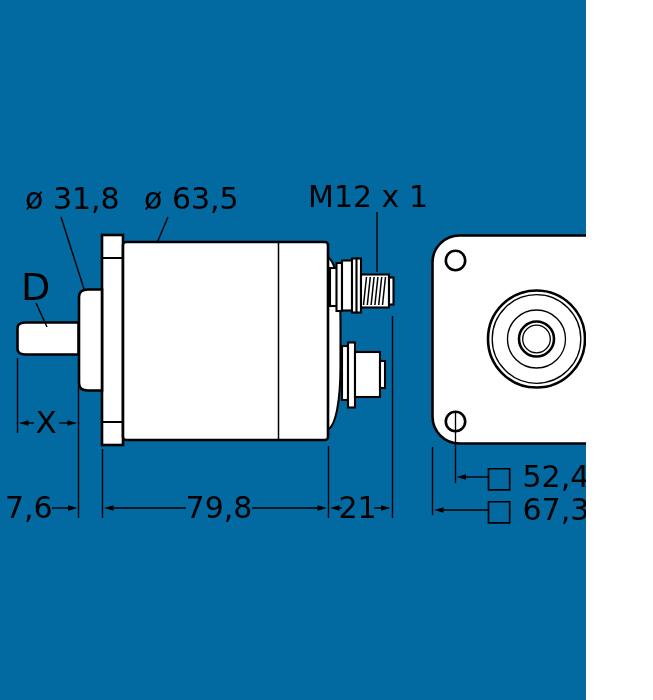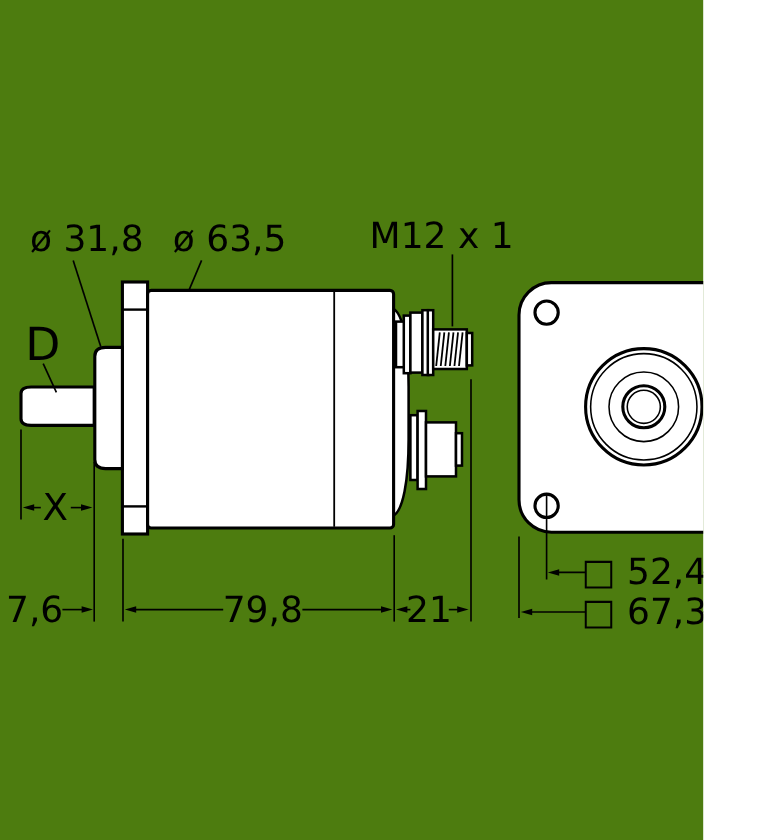--- a/index.html
+++ b/index.html
@@ -4,21 +4,21 @@
 <style>
   html, body {
     margin: 0;
     padding: 0;
     background: #ffffff;
   }
   .stage {
     position: relative;
     width: 586px;
     height: 700px;
-    background: #4d7c0f;
+    background: #0369a1;
     overflow: hidden;
   }
   svg { display: block; }
   .dim-text {
     font-family: "DejaVu Sans", "Liberation Sans", sans-serif;
     font-size: 30px;
     fill: #000000;
   }
   .dim-text-small {
     font-family: "DejaVu Sans", "Liberation Sans", sans-serif;

